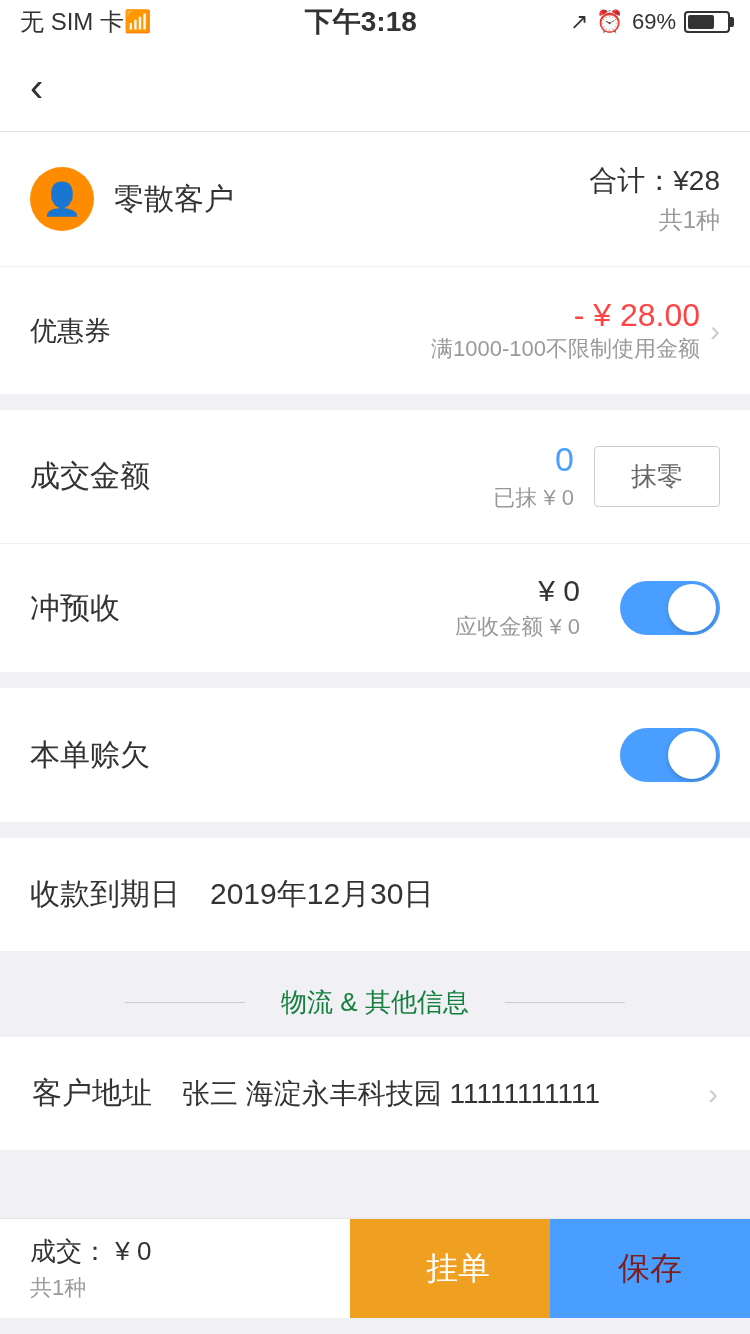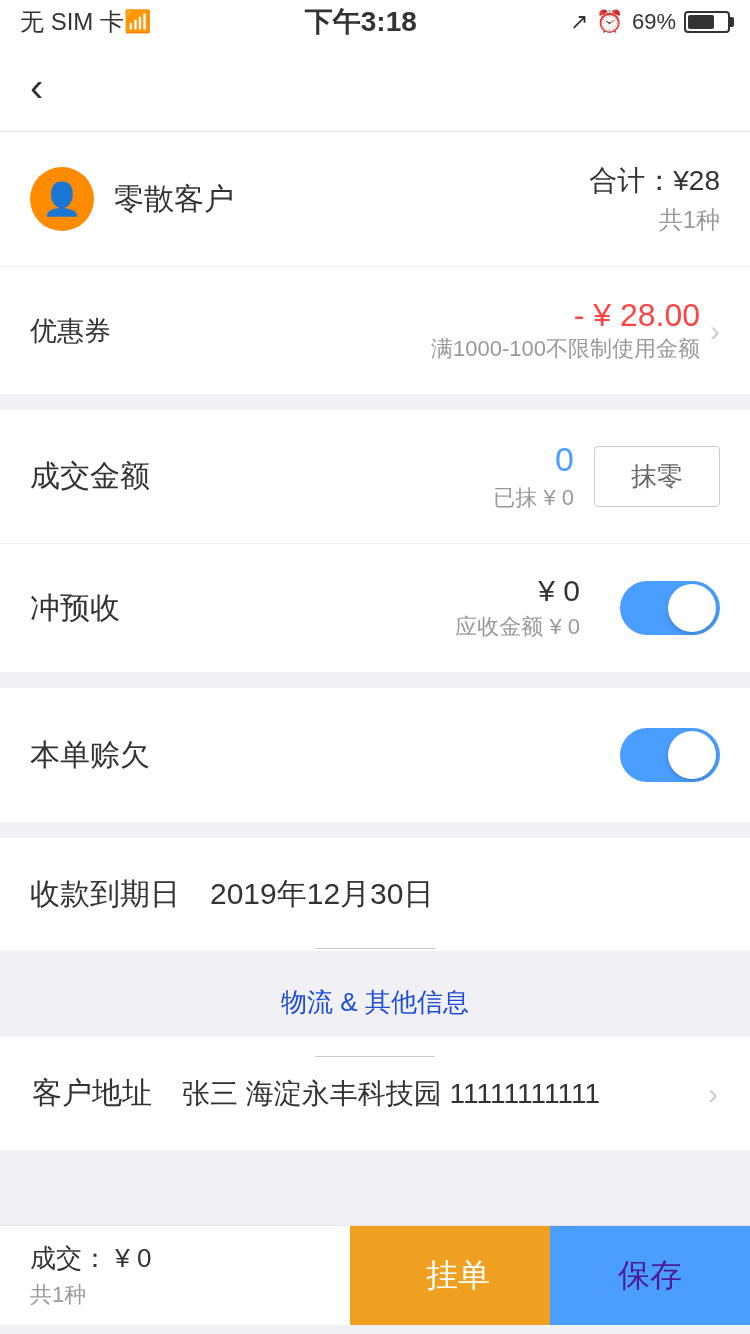--- a/index.html
+++ b/index.html
@@ -274,25 +274,24 @@
     
     .logistics-header {
       background: #f0f0f5;
       height: 70px;
       display: flex;
       align-items: center;
       justify-content: center;
     }
     .logistics-label {
       font-size: 26px;
-      color: #1d4ed8;
+      color: #15803d;
       display: flex;
       align-items: center;
       gap: 36px;
-      flex-direction: column;
     }
     .logistics-line {
       width: 120px; height: 1px;
       background: #ccc;
     }
 
     
     .address-row {
       display: flex;
       align-items: center;
@@ -309,21 +308,21 @@
     }
     .address-value {
       flex: 1;
       font-size: 28px;
       color: #333;
     }
 
     
     .bottom-bar {
       position: fixed;
-      bottom: 9px;
+      bottom: 16px;
       left: 0;
       width: 750px;
       height: 100px;
       display: flex;
       background: #fff;
       border-top: 1px solid #e5e5e5;
     }
     .bottom-info {
       flex: 1;
       display: flex;
@@ -351,21 +350,21 @@
       cursor: pointer;
       padding-left: 16px;
     }
     .btn-save {
       width: 200px;
       background: #4a9eff;
       display: flex;
       align-items: center;
       justify-content: center;
       font-size: 32px;
-      color: #4c1d95;
+      color: #7f1d1d;
       cursor: pointer;
     }
 
     
     .bottom-spacer { height: 120px; }
   </style>
 </head>
 <body>
 
 <div class="status-bar">

